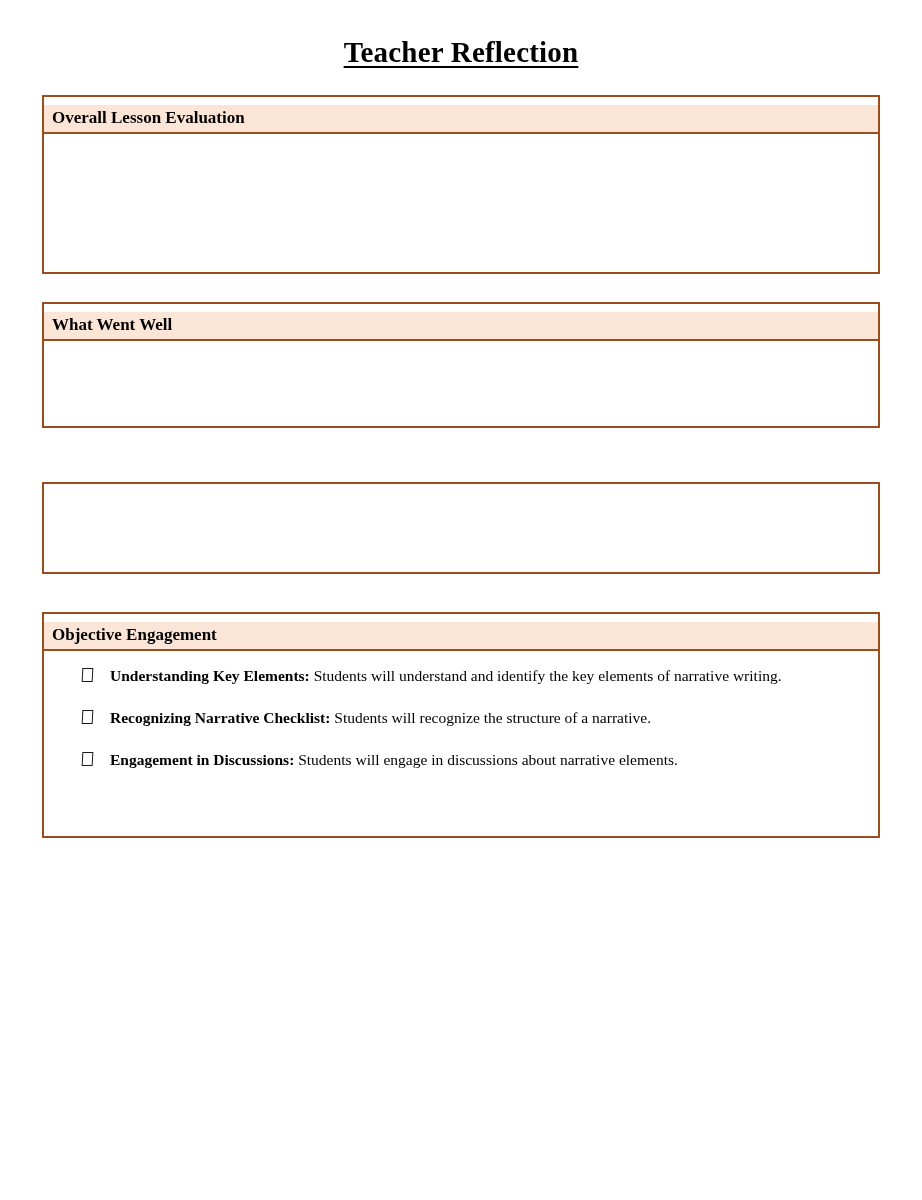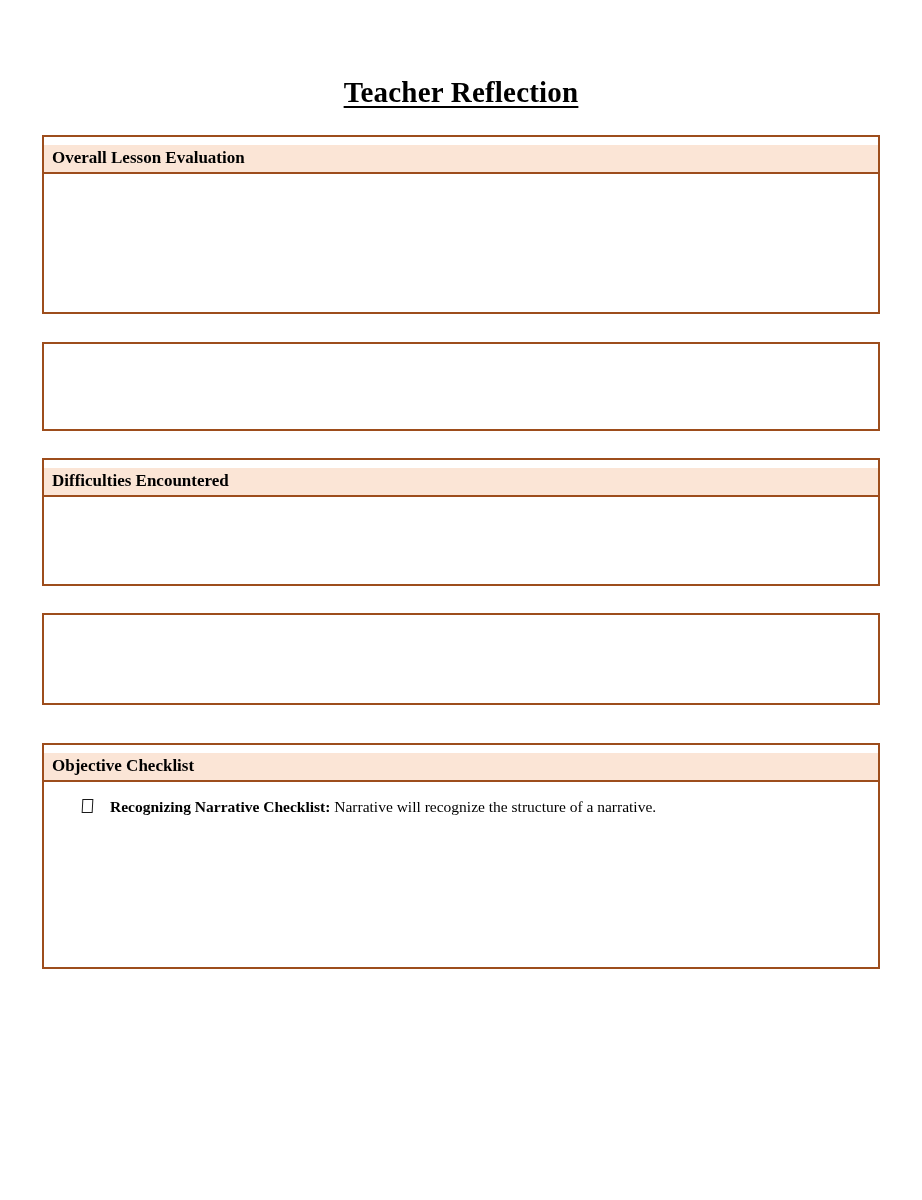--- a/index.html
+++ b/index.html
@@ -12,21 +12,21 @@
   body{
     width: 922px;
     height: 1200px;
     font-family: "Liberation Serif", serif;
     color: var(--text-black);
     position: relative;
   }
   .page{
     width: 922px;
     height: 1200px;
-    padding-top: 76px;
+    padding-top: 36px;
   }
   .doc-title{
     text-align: center;
     font-size: 29px;
     font-weight: bold;
     text-decoration: underline;
     text-decoration-thickness: 2px;
     text-underline-offset: 4px;
     margin-bottom: 26px;
     letter-spacing: 0.2px;
@@ -85,42 +85,47 @@
 
   <h1 class="doc-title">Teacher Reflection</h1>
 
   <div class="section">
     <div class="section-header">Overall Lesson Evaluation</div>
     <div class="section-body body-s1"></div>
   </div>
   <div class="gap-a"></div>
 
   <div class="section">
+    <div class="section-header">What Went Well</div>
     <div class="section-body body-s2"></div>
   </div>
   <div class="gap-b"></div>
 
-  <div class="section">
-    <div class="section-header">Difficulties Encountered</div>
-    <div class="section-body body-s3"></div>
-  </div>
   <div class="gap-c"></div>
 
   <div class="section">
     <div class="section-body body-s4"></div>
   </div>
   <div class="gap-d"></div>
 
   <div class="section">
-    <div class="section-header">Objective Checklist</div>
+    <div class="section-header">Objective Engagement</div>
     <div class="section-body body-s5">
-
 
       <div class="check-item">
         <span class="checkbox-glyph"></span>
-        <span class="check-text"><span class="check-label">Recognizing Narrative Checklist:</span><span> Narrative will recognize the structure of a narrative.</span></span>
+        <span class="check-text"><span class="check-label">Understanding Key Elements:</span><span> Students will understand and identify the key elements of narrative writing.</span></span>
       </div>
 
+      <div class="check-item">
+        <span class="checkbox-glyph"></span>
+        <span class="check-text"><span class="check-label">Recognizing Narrative Checklist:</span><span> Students will recognize the structure of a narrative.</span></span>
+      </div>
+
+      <div class="check-item">
+        <span class="checkbox-glyph"></span>
+        <span class="check-text"><span class="check-label">Engagement in Discussions:</span><span> Students will engage in discussions about narrative elements.</span></span>
+      </div>
 
     </div>
   </div>
 
 </div>
 
 </body></html>

